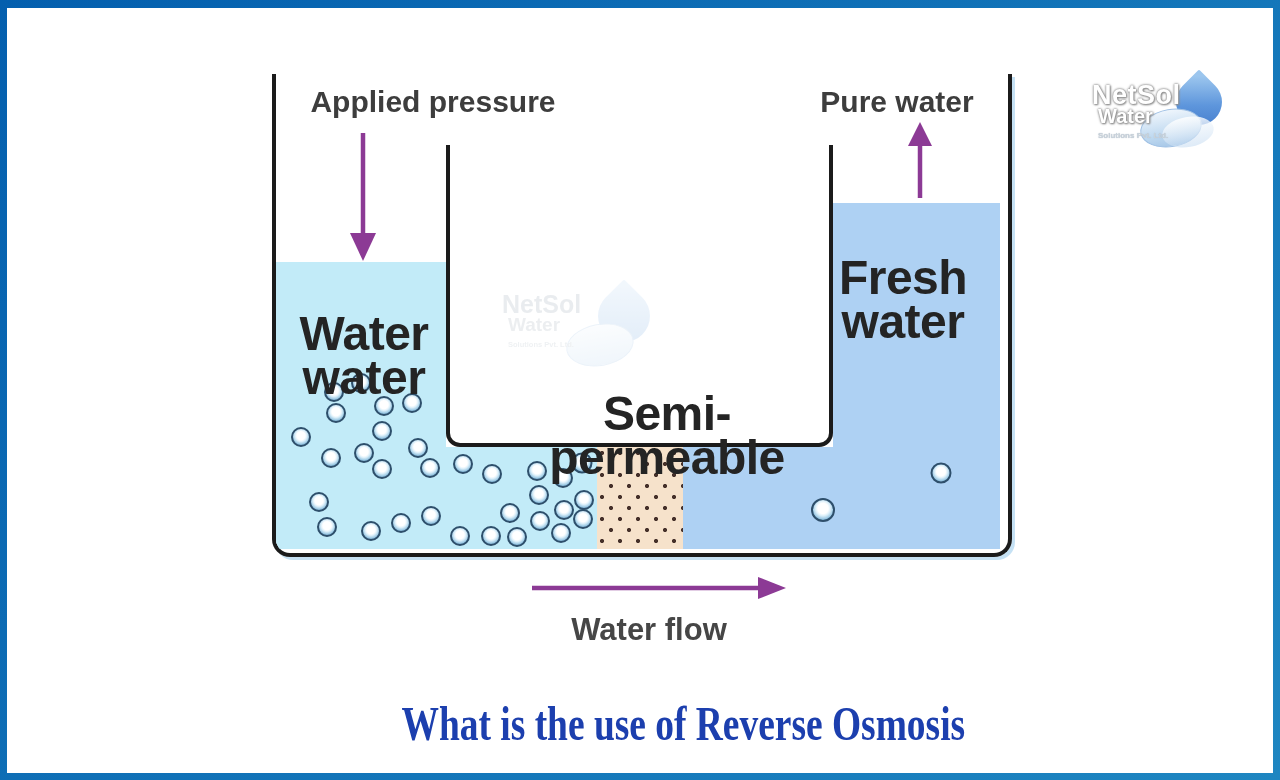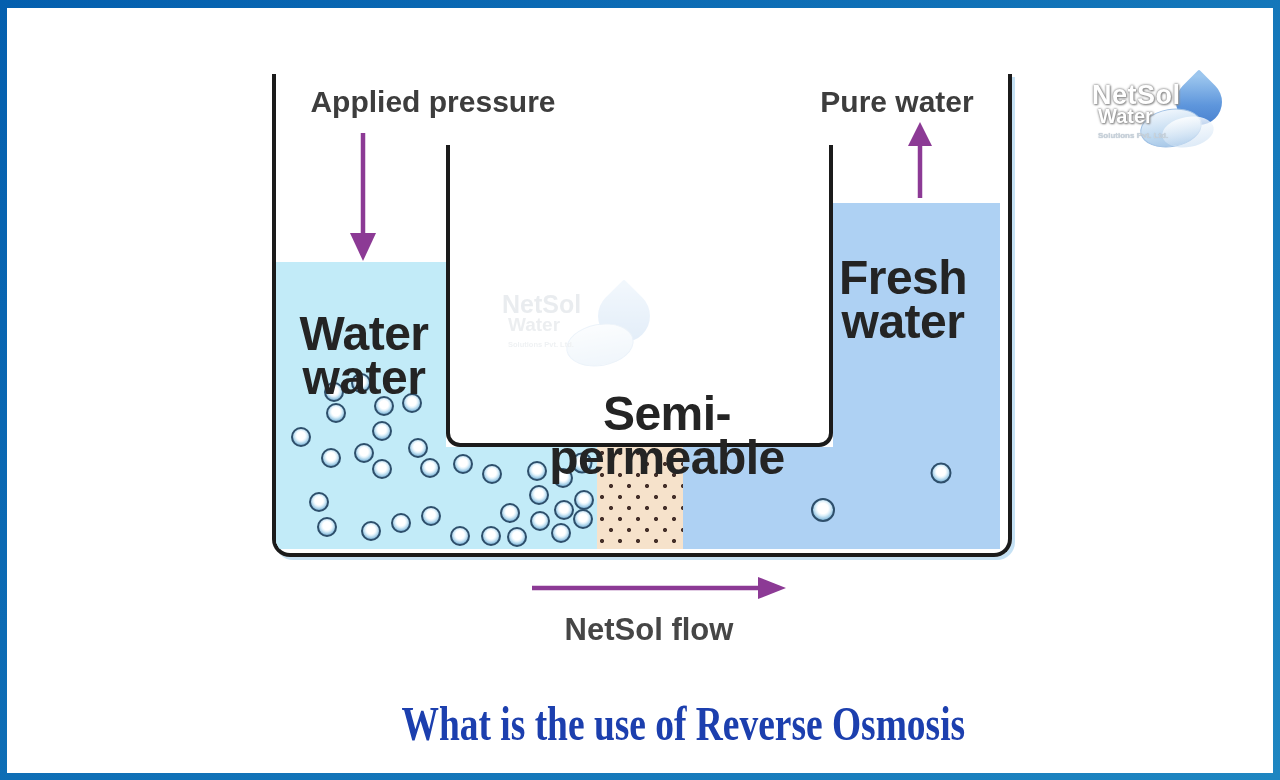--- a/index.html
+++ b/index.html
@@ -157,21 +157,21 @@
 
     <div class="lbl lbl-dark freshl">
       <div>Fresh</div>
       <div>water</div>
     </div>
 
     <div class="lbl lbl-dark semil">
       <div>Semi-permeable</div>
     </div>
 
-    <div class="lbl lbl-gray flowl">NetSol flow</div>
+    <div class="lbl lbl-gray flowl">Water flow</div>
 
     <svg class="arrow arr-down" width="30" height="132" viewBox="0 0 30 132">
       <line x1="15" y1="2" x2="15" y2="104" stroke="#8c3a95" stroke-width="4.5"></line>
       <polygon points="15,130 2,102 28,102" fill="#8c3a95"></polygon>
     </svg>
     <svg class="arrow arr-up" width="30" height="80" viewBox="0 0 30 80">
       <line x1="15" y1="78" x2="15" y2="24" stroke="#8c3a95" stroke-width="4.5"></line>
       <polygon points="15,2 3,26 27,26" fill="#8c3a95"></polygon>
     </svg>
     <svg class="arrow arr-right" width="258" height="26" viewBox="0 0 258 26">

